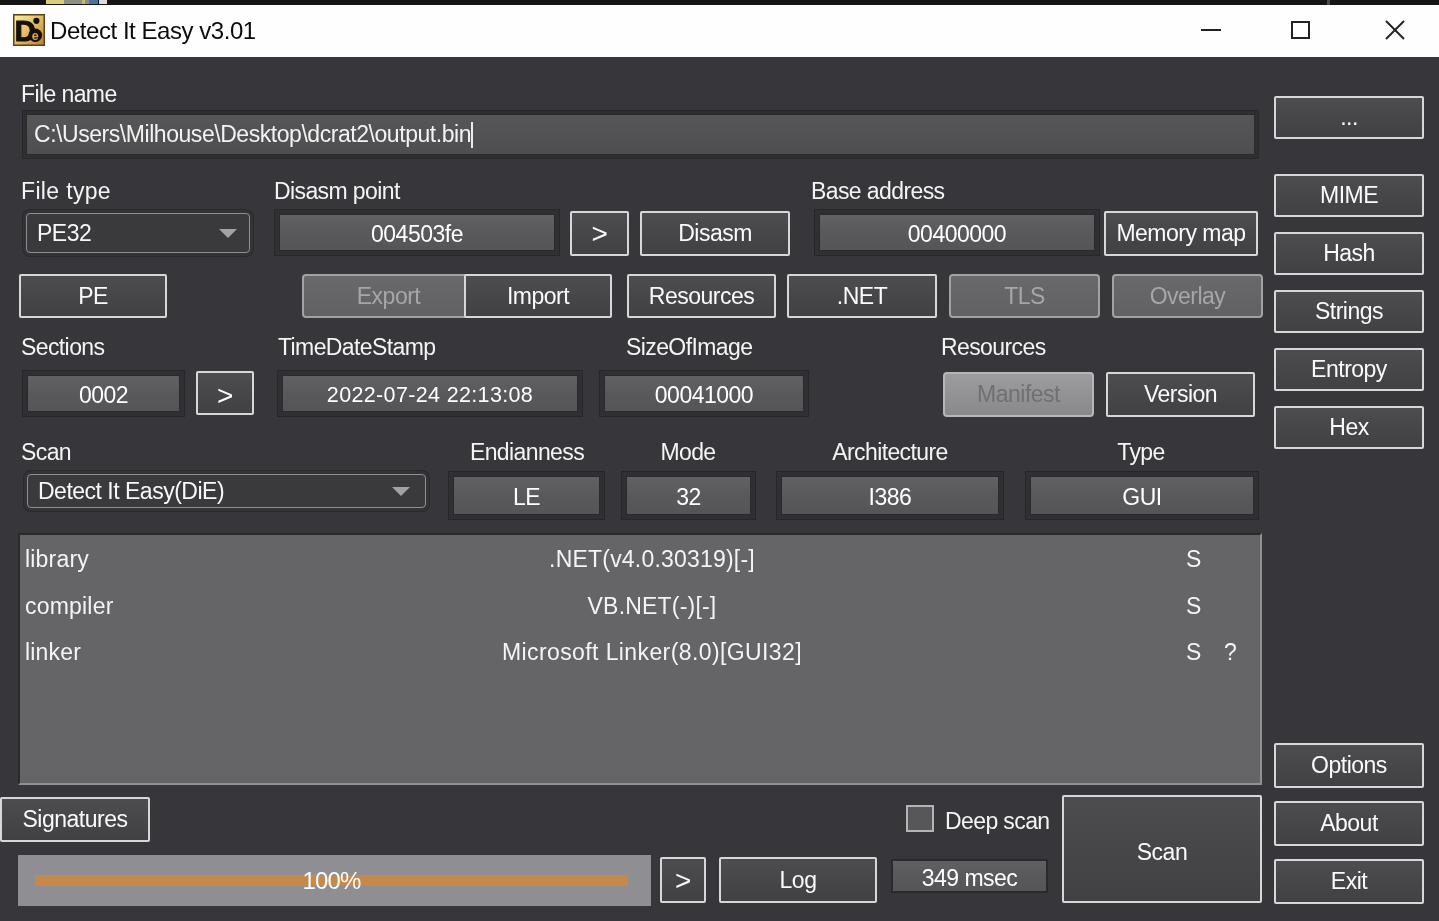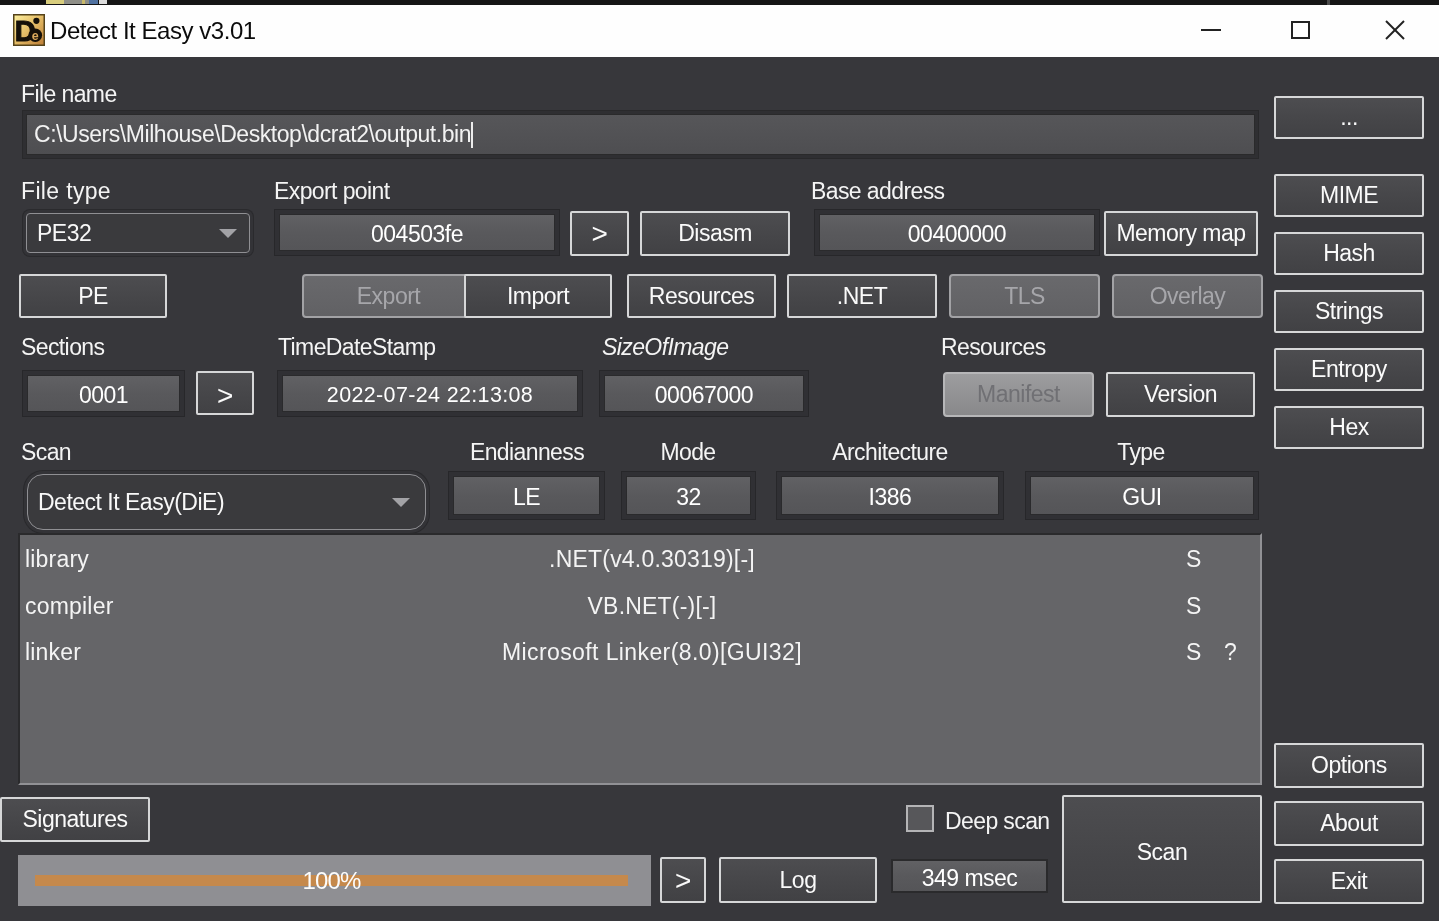--- a/index.html
+++ b/index.html
@@ -91,54 +91,54 @@
 <div class="abs" style="left:1291px;top:21px;width:19px;height:18px;border:2px solid #222;"></div>
 <svg class="abs" style="left:1384px;top:19px;" width="22" height="22">
 <line x1="2" y1="2" x2="20" y2="20" stroke="#222" stroke-width="2"></line>
 <line x1="20" y1="2" x2="2" y2="20" stroke="#222" stroke-width="2"></line>
 </svg>
 
 <div class="lbl" style="left:21px;top:82px;">File name</div>
 <div class="abs" style="left:26px;top:114px;width:1229px;height:41px;border:1px solid #2a2a2b;background:linear-gradient(180deg,#565659,#4e4e51);box-shadow:0 0 0 3px #2f2f32,0 0 0 4px #29292b;color:#f2f2f2;font-size:23px;letter-spacing:-0.45px;line-height:39px;padding-left:7px;white-space:nowrap;">C:\Users\Milhouse\Desktop\dcrat2\output.bin<span style="display:inline-block;width:2px;height:26px;background:#ececec;vertical-align:-6px;"></span></div>
 
 <div class="lbl" style="left:21px;top:179px;letter-spacing:0.34px;">File type</div>
-<div class="lbl" style="left:274px;top:179px;">Export point</div>
+<div class="lbl" style="left:274px;top:179px;">Disasm point</div>
 <div class="lbl" style="left:811px;top:179px;">Base address</div>
 <div class="combo" style="left:26px;top:213px;width:224px;height:40px;">PE32<span class="tri"></span></div>
 <div class="field b" style="left:279px;top:214px;width:276px;height:37px;">004503fe</div>
 <div class="btn" style="left:570px;top:211px;width:59px;height:45px;font-size:28px;">&gt;</div>
 <div class="btn" style="left:640px;top:211px;width:150px;height:45px;">Disasm</div>
 <div class="field b" style="left:819px;top:214px;width:276px;height:37px;">00400000</div>
 <div class="btn" style="left:1104px;top:211px;width:154px;height:45px;">Memory map</div>
 
 <div class="btn" style="left:19px;top:274px;width:148px;height:44px;">PE</div>
 <div class="btn dis" style="left:302px;top:274px;width:173px;height:44px;">Export</div>
 <div class="btn" style="left:464px;top:274px;width:148px;height:44px;">Import</div>
 <div class="btn" style="left:627px;top:274px;width:149px;height:44px;">Resources</div>
 <div class="btn" style="left:787px;top:274px;width:150px;height:44px;">.NET</div>
 <div class="btn dis" style="left:949px;top:274px;width:151px;height:44px;">TLS</div>
 <div class="btn dis" style="left:1112px;top:274px;width:151px;height:44px;">Overlay</div>
 
 <div class="lbl" style="left:21px;top:335px;">Sections</div>
 <div class="lbl" style="left:278px;top:335px;">TimeDateStamp</div>
-<div class="lbl" style="left:602px;top:335px;font-style:italic;">SizeOfImage</div>
+<div class="lbl" style="left:626px;top:335px;">SizeOfImage</div>
 <div class="lbl" style="left:941px;top:335px;">Resources</div>
-<div class="field b" style="left:27px;top:375px;width:153px;height:37px;">0001</div>
+<div class="field b" style="left:27px;top:375px;width:153px;height:37px;">0002</div>
 <div class="btn" style="left:196px;top:371px;width:58px;height:44px;font-size:28px;padding-top:5px;">&gt;</div>
 <div class="field" style="left:282px;top:375px;width:296px;height:37px;font-size:21.5px;letter-spacing:0.35px;">2022-07-24 22:13:08</div>
-<div class="field b" style="left:604px;top:375px;width:200px;height:37px;">00067000</div>
+<div class="field b" style="left:604px;top:375px;width:200px;height:37px;">00041000</div>
 <div class="btn dis" style="left:943px;top:372px;width:151px;height:45px;background:linear-gradient(180deg,#9d9d9f 0%,#88888a 100%);border-color:#b6b6b8;color:#707074;">Manifest</div>
 <div class="btn" style="left:1106px;top:372px;width:149px;height:45px;">Version</div>
 
 <div class="lbl" style="left:21px;top:440px;">Scan</div>
 <div class="lbl" style="left:452px;top:440px;width:150px;text-align:center;">Endianness</div>
 <div class="lbl" style="left:625px;top:440px;width:126px;text-align:center;">Mode</div>
 <div class="lbl" style="left:783px;top:440px;width:214px;text-align:center;">Architecture</div>
 <div class="lbl" style="left:1031px;top:440px;width:220px;text-align:center;">Type</div>
-<div class="combo" style="left:27px;top:474px;width:399px;height:56px;border-radius:16px;">Detect It Easy(DiE)<span class="tri" style="right:15px;"></span></div>
+<div class="combo" style="left:27px;top:474px;width:399px;height:34px;">Detect It Easy(DiE)<span class="tri" style="right:15px;"></span></div>
 <div class="field" style="left:453px;top:476px;width:147px;height:39px;">LE</div>
 <div class="field" style="left:626px;top:476px;width:125px;height:39px;">32</div>
 <div class="field" style="left:781px;top:476px;width:218px;height:39px;">I386</div>
 <div class="field" style="left:1030px;top:476px;width:224px;height:39px;">GUI</div>
 
 <div class="abs" style="left:18px;top:533px;width:1244px;height:252px;background:#656568;border-top:2px solid #2a2a2c;border-left:2px solid #2a2a2c;border-right:2px solid #919195;border-bottom:2px solid #919195;"></div>
 <div class="lbl" style="left:25px;top:547px;font-size:23px;letter-spacing:0.2px;">library</div>
 <div class="lbl" style="left:72px;top:547px;width:1160px;text-align:center;font-size:23px;letter-spacing:0.2px;">.NET(v4.0.30319)[-]</div>
 <div class="lbl" style="left:1186px;top:547px;font-size:23px;">S</div>
 <div class="lbl" style="left:25px;top:594px;font-size:23px;letter-spacing:0.2px;">compiler</div>

